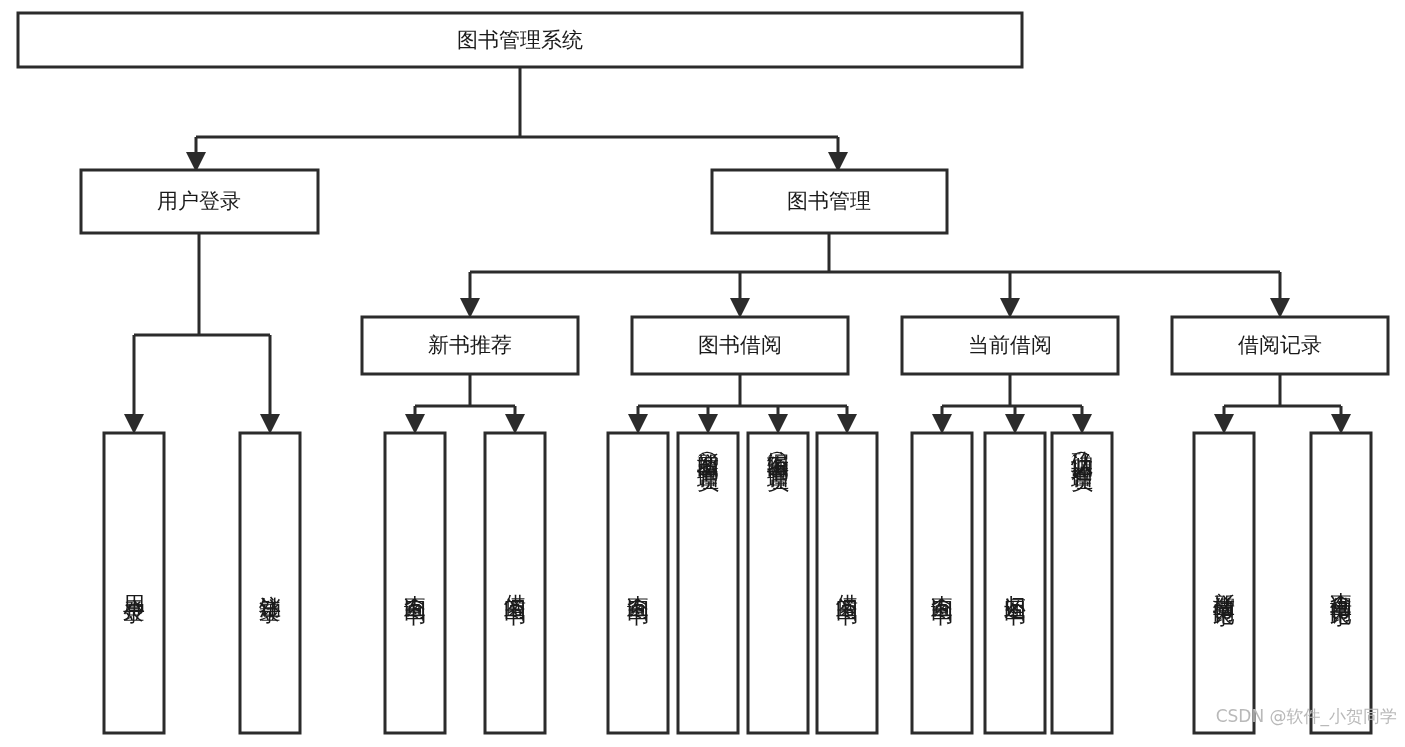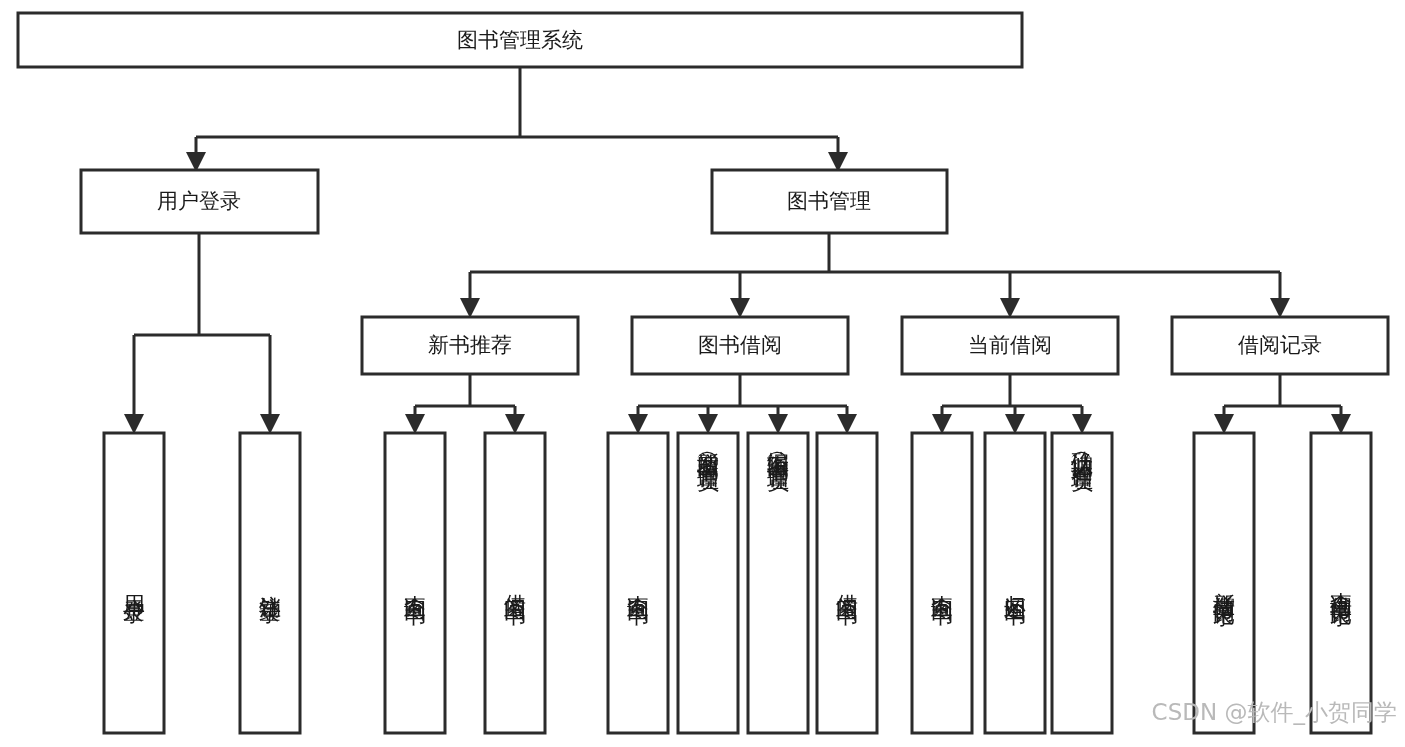--- a/index.html
+++ b/index.html
@@ -64,21 +64,21 @@
     letter-spacing: 3px;
     color: #1a1a1a;
     white-space: nowrap;
     text-align: center;
   }
   .watermark {
     position: absolute;
     right: 8px;
     bottom: 12px;
     font-family: "DejaVu Sans", "Liberation Sans", sans-serif;
-    font-size: 23px;
+    font-size: 17px;
     color: #b9b9b9;
     white-space: nowrap;
     pointer-events: none;
   }
 </style>
 </head>
 <body>
 
 <div id="diagram-root">
 

